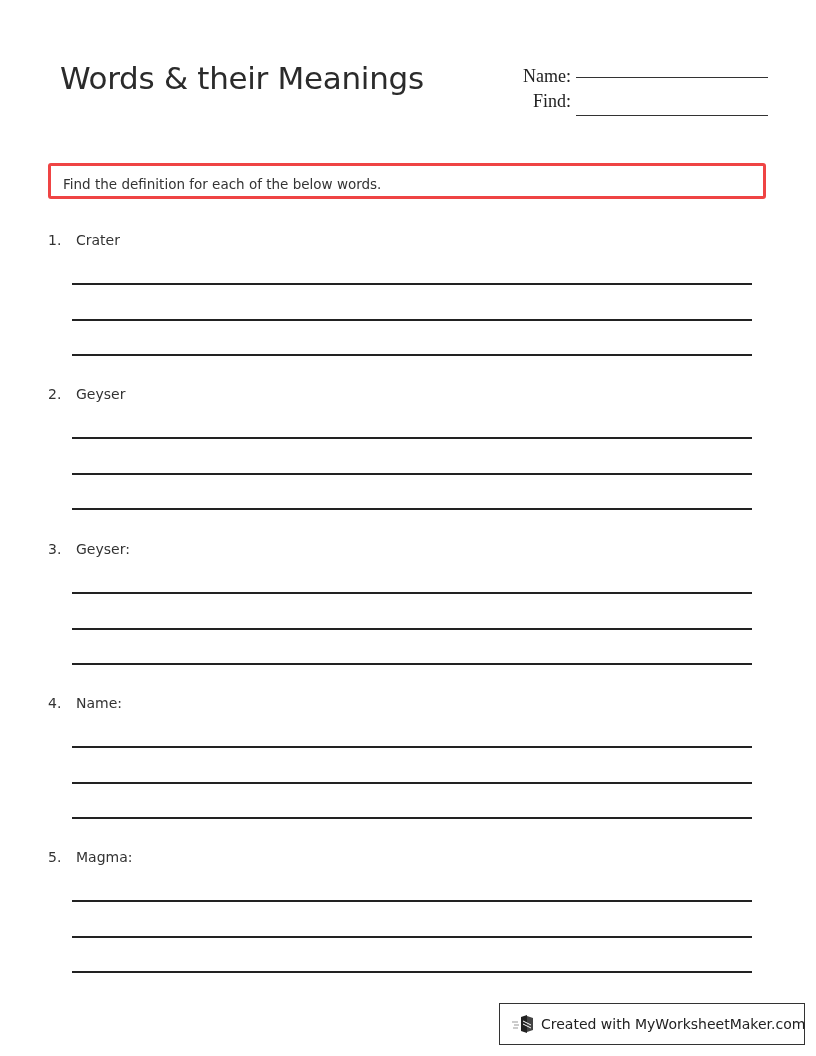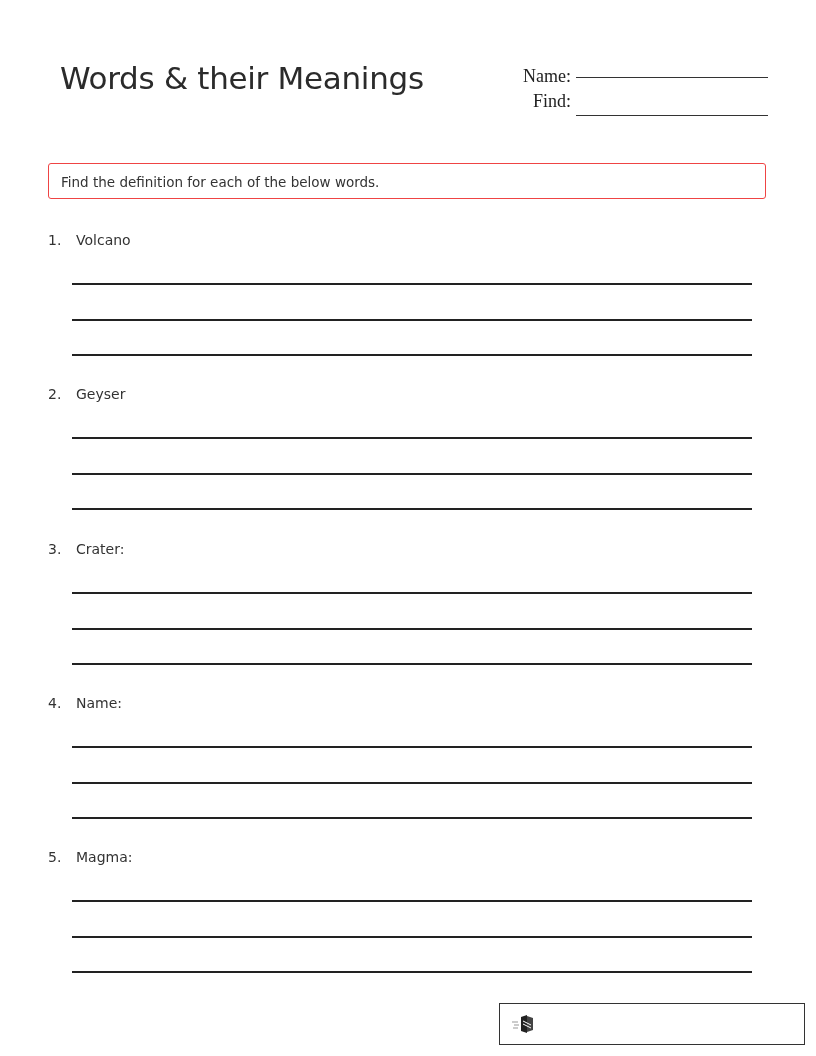--- a/index.html
+++ b/index.html
@@ -1,21 +1,21 @@
 <!DOCTYPE html>
 <html><head>
   <meta charset="utf-8">
   <style>
     html, body { margin: 0; padding: 0; background: #ffffff; }
     body { width: 816px; height: 1056px; position: relative; overflow: hidden; font-family: "DejaVu Sans", sans-serif; color: #333; }
     .title { position: absolute; left: 48px; top: 48px; font-size: 31px; color: #2b2b2b; font-family: "DejaVu Sans", sans-serif; letter-spacing: -0.3px; font-weight: normal; margin: 12px; }
     .field { position: absolute; font-family: "Liberation Serif", serif; font-size: 18px; color: #222; }
     .field .lbl { position: absolute; right: 0; white-space: nowrap; }
     .field-line { position: absolute; height: 1px; background: #333; }
-    .instruction { position: absolute; left: 48px; top: 163px; width: 718px; height: 36px; border: 1px solid #ef4444; border-radius: 3px; box-sizing: border-box; }
+    .instruction { position: absolute; left: 48px; top: 163px; width: 718px; height: 36px; border: 3px solid #ef4444; border-radius: 3px; box-sizing: border-box; }
     .instruction span { position: absolute; left: 12px; top: 10px; font-size: 13.5px; color: #333; }
     .item { position: absolute; left: 48px; width: 720px; }
     .item .num { position: absolute; left: 0; top: 0; font-size: 14px; color: #333; }
     .item .word { position: absolute; left: 28px; top: 0; font-size: 14px; color: #333; }
     .answer-line { position: absolute; left: 24px; width: 680px; height: 2px; background: #222; }
     .footer { position: absolute; left: 499px; top: 1003px; width: 306px; height: 42px; border: 1px solid #333; box-sizing: border-box; }
     .footer .icon { position: absolute; left: 12px; top: 11px; width: 24px; height: 18px; }
     .footer .text { position: absolute; left: 41px; top: 12px; font-size: 14px; color: #222; white-space: nowrap; }
   </style>
 </head>
@@ -32,37 +32,37 @@
   <span class="lbl">Find:</span>
 </div>
 <div class="field-line" style="left:576px; top:115px; width:192px;"></div>
 
 <div class="instruction">
   <span>Find the definition for each of the below words.</span>
 </div>
 
 <div class="item" style="top:232px;">
   <span class="num">1.</span>
-  <span class="word">Volcano</span>
+  <span class="word">Crater</span>
   <div class="answer-line" style="top:51px;"></div>
   <div class="answer-line" style="top:87px;"></div>
   <div class="answer-line" style="top:122px;"></div>
 </div>
 
 <div class="item" style="top:386px;">
   <span class="num">2.</span>
   <span class="word">Geyser</span>
   <div class="answer-line" style="top:51px;"></div>
   <div class="answer-line" style="top:87px;"></div>
   <div class="answer-line" style="top:122px;"></div>
 </div>
 
 <div class="item" style="top:541px;">
   <span class="num">3.</span>
-  <span class="word">Crater:</span>
+  <span class="word">Geyser:</span>
   <div class="answer-line" style="top:51px;"></div>
   <div class="answer-line" style="top:87px;"></div>
   <div class="answer-line" style="top:122px;"></div>
 </div>
 
 <div class="item" style="top:695px;">
   <span class="num">4.</span>
   <span class="word">Name:</span>
   <div class="answer-line" style="top:51px;"></div>
   <div class="answer-line" style="top:87px;"></div>
@@ -82,13 +82,14 @@
     <svg width="24" height="18" viewBox="0 0 24 18">
       <line x1="0" y1="7" x2="6" y2="7" stroke="#999" stroke-width="1"></line>
       <line x1="2" y1="10" x2="7" y2="10" stroke="#999" stroke-width="1"></line>
       <line x1="1" y1="13" x2="6" y2="13" stroke="#999" stroke-width="1"></line>
       <path d="M9 2 L15 0 L15 18 L9 16 Z" fill="#222"></path>
       <path d="M15 1 L21 3 L21 15 L15 17 Z" fill="#444"></path>
       <line x1="11" y1="6" x2="19" y2="10" stroke="#fff" stroke-width="1"></line>
       <line x1="11" y1="9" x2="19" y2="13" stroke="#fff" stroke-width="1"></line>
     </svg>
   </span>
+  <span class="text">Created with MyWorksheetMaker.com</span>
 </div>
 
 </body></html>

